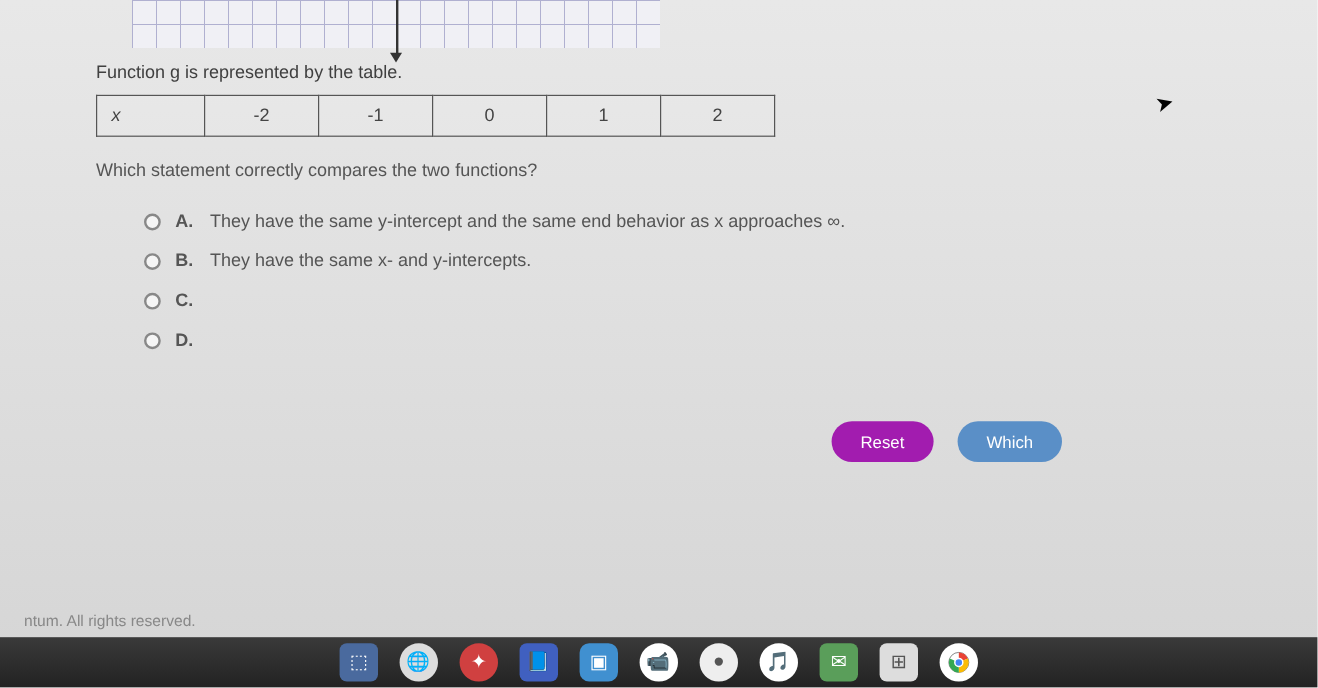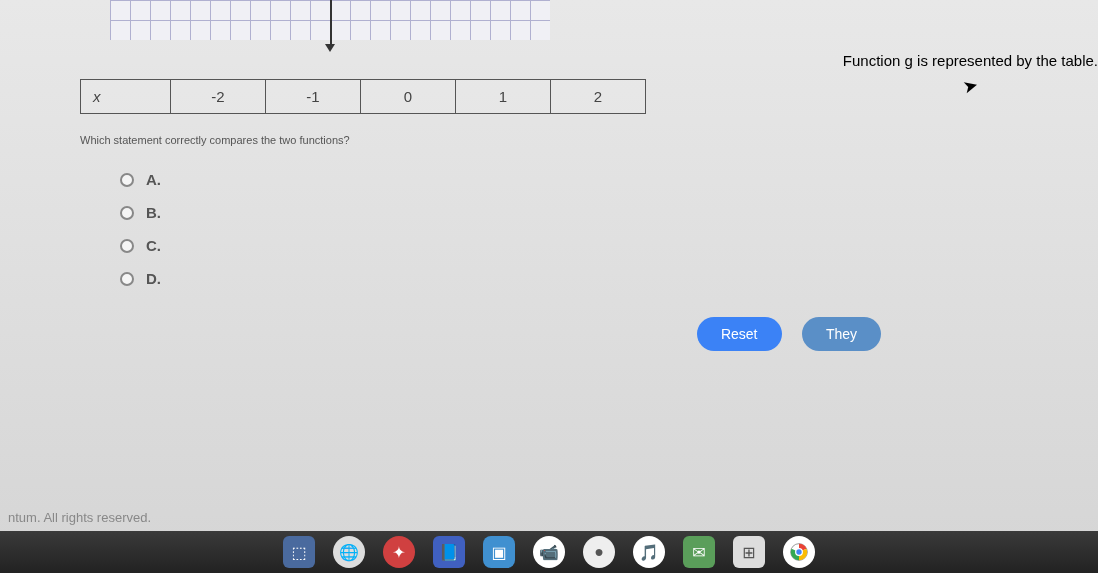--- a/index.html
+++ b/index.html
@@ -45,23 +45,22 @@
       transform: translateX(-50%);
       width: 0;
       height: 0;
       border-left: 5px solid transparent;
       border-right: 5px solid transparent;
       border-top: 8px solid #333;
     }
     .intro-text {
       font-size: 15px;
       margin: 12px 0 10px 0;
-      color: #000000;
-      font-weight: 500;
-      text-align: right;
+      color: #404040;
+      font-weight: 500;
     }
     .data-table {
       border-collapse: collapse;
       margin-bottom: 20px;
     }
     .data-table td {
       border: 1px solid #555;
       padding: 8px 0;
       text-align: center;
       width: 95px;
@@ -70,21 +69,21 @@
       font-weight: 500;
       background: rgba(255,255,255,0.1);
     }
     .data-table td:first-child {
       text-align: left;
       padding-left: 12px;
       font-style: italic;
       width: 90px;
     }
     .question-text {
-      font-size: 11px;
+      font-size: 15px;
       margin: 20px 0 25px 0;
       color: #555;
       font-weight: 500;
     }
     .options {
       margin-left: 40px;
     }
     .option {
       display: flex;
       align-items: center;
@@ -119,32 +118,33 @@
       padding: 9px 24px;
       border-radius: 20px;
       color: white;
       font-size: 14px;
       font-weight: 500;
       cursor: pointer;
       margin: 0 8px;
       border: none;
     }
     .btn-reset {
-      background: #3b82f6;
+      background: #a21caf;
+      margin-top: 29px;
     }
     .btn-next {
       background: #5a8fc7;
     }
     .footer {
       position: absolute;
       bottom: 48px;
       left: 0;
       font-size: 13px;
       color: #888;
-      padding-left: 8px;
+      padding-left: 20px;
     }
     .taskbar {
       position: absolute;
       bottom: 0;
       left: 0;
       right: 0;
       height: 42px;
       background: linear-gradient(to bottom, #3a3a3a, #222);
       display: flex;
       justify-content: center;
@@ -212,38 +212,40 @@
     </tr>
   </tbody>
     </table>
 
   <p class="question-text">Which statement correctly compares the two functions?</p>
 
   <div class="options">
     <div class="option">
       <div class="radio"></div>
       <span class="option-label">A.</span>
+      <span class="option-text">They have the same y-intercept and the same end behavior as x approaches ∞.</span>
     </div>
     <div class="option">
       <div class="radio"></div>
       <span class="option-label">B.</span>
+      <span class="option-text">They have the same x- and y-intercepts.</span>
     </div>
     <div class="option">
       <div class="radio"></div>
       <span class="option-label">C.</span>
     </div>
     <div class="option">
       <div class="radio"></div>
       <span class="option-label">D.</span>
     </div>
   </div>
 
   <div class="buttons">
     <button class="btn btn-reset">Reset</button>
-    <button class="btn btn-next">They</button>
+    <button class="btn btn-next">Which</button>
   </div>
 </div>
 
 <div class="cursor">➤</div>
 
 <div class="footer">ntum. All rights reserved.</div>
 
 <div class="taskbar">
   <div class="taskbar-icon" style="background:#4a6a9e;color:#fff;border-radius:6px;">⬚</div>
   <div class="taskbar-icon" style="background:#ddd;">🌐</div>

